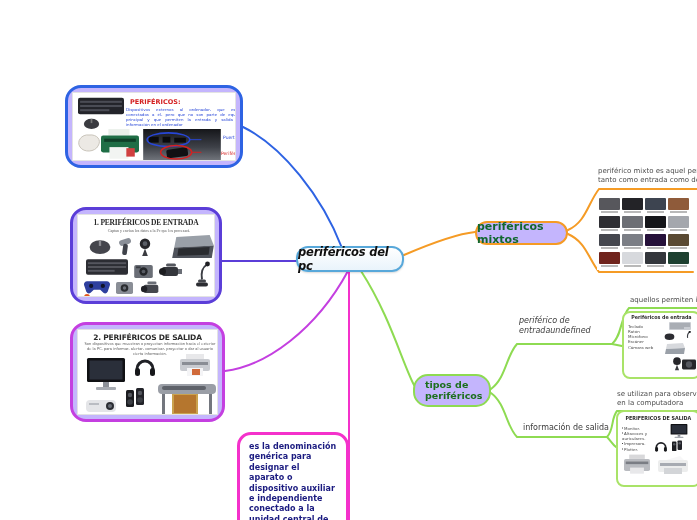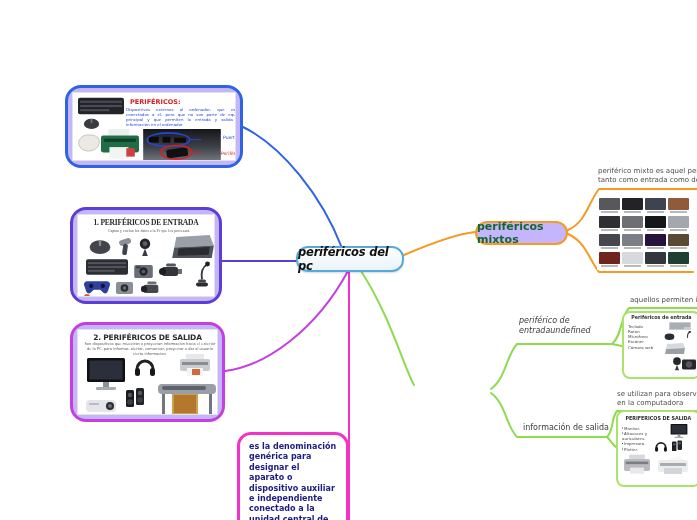--- a/index.html
+++ b/index.html
@@ -353,20 +353,24 @@
           <div class="pic"></div>
           <div class="cap"></div>
         </div>
       <div class="thumb">
           <div class="pic"></div>
           <div class="cap"></div>
         </div>
     </div>
   </div>
 
+  <div class="node pill" id="node-types">
+    <span>tipos de</span>
+    <span>periféricos</span>
+  </div>
 
   <div class="floating-label" id="label-input">
     <div>periférico de</div>
     <div>entradaundefined</div>
   </div>
   <div class="note" id="note-input">
     <div>aquellos permiten intro</div>
   </div>
   <div id="img-input">
     <div style="position:absolute;left:3px;top:2px;width:69px;overflow:hidden">

